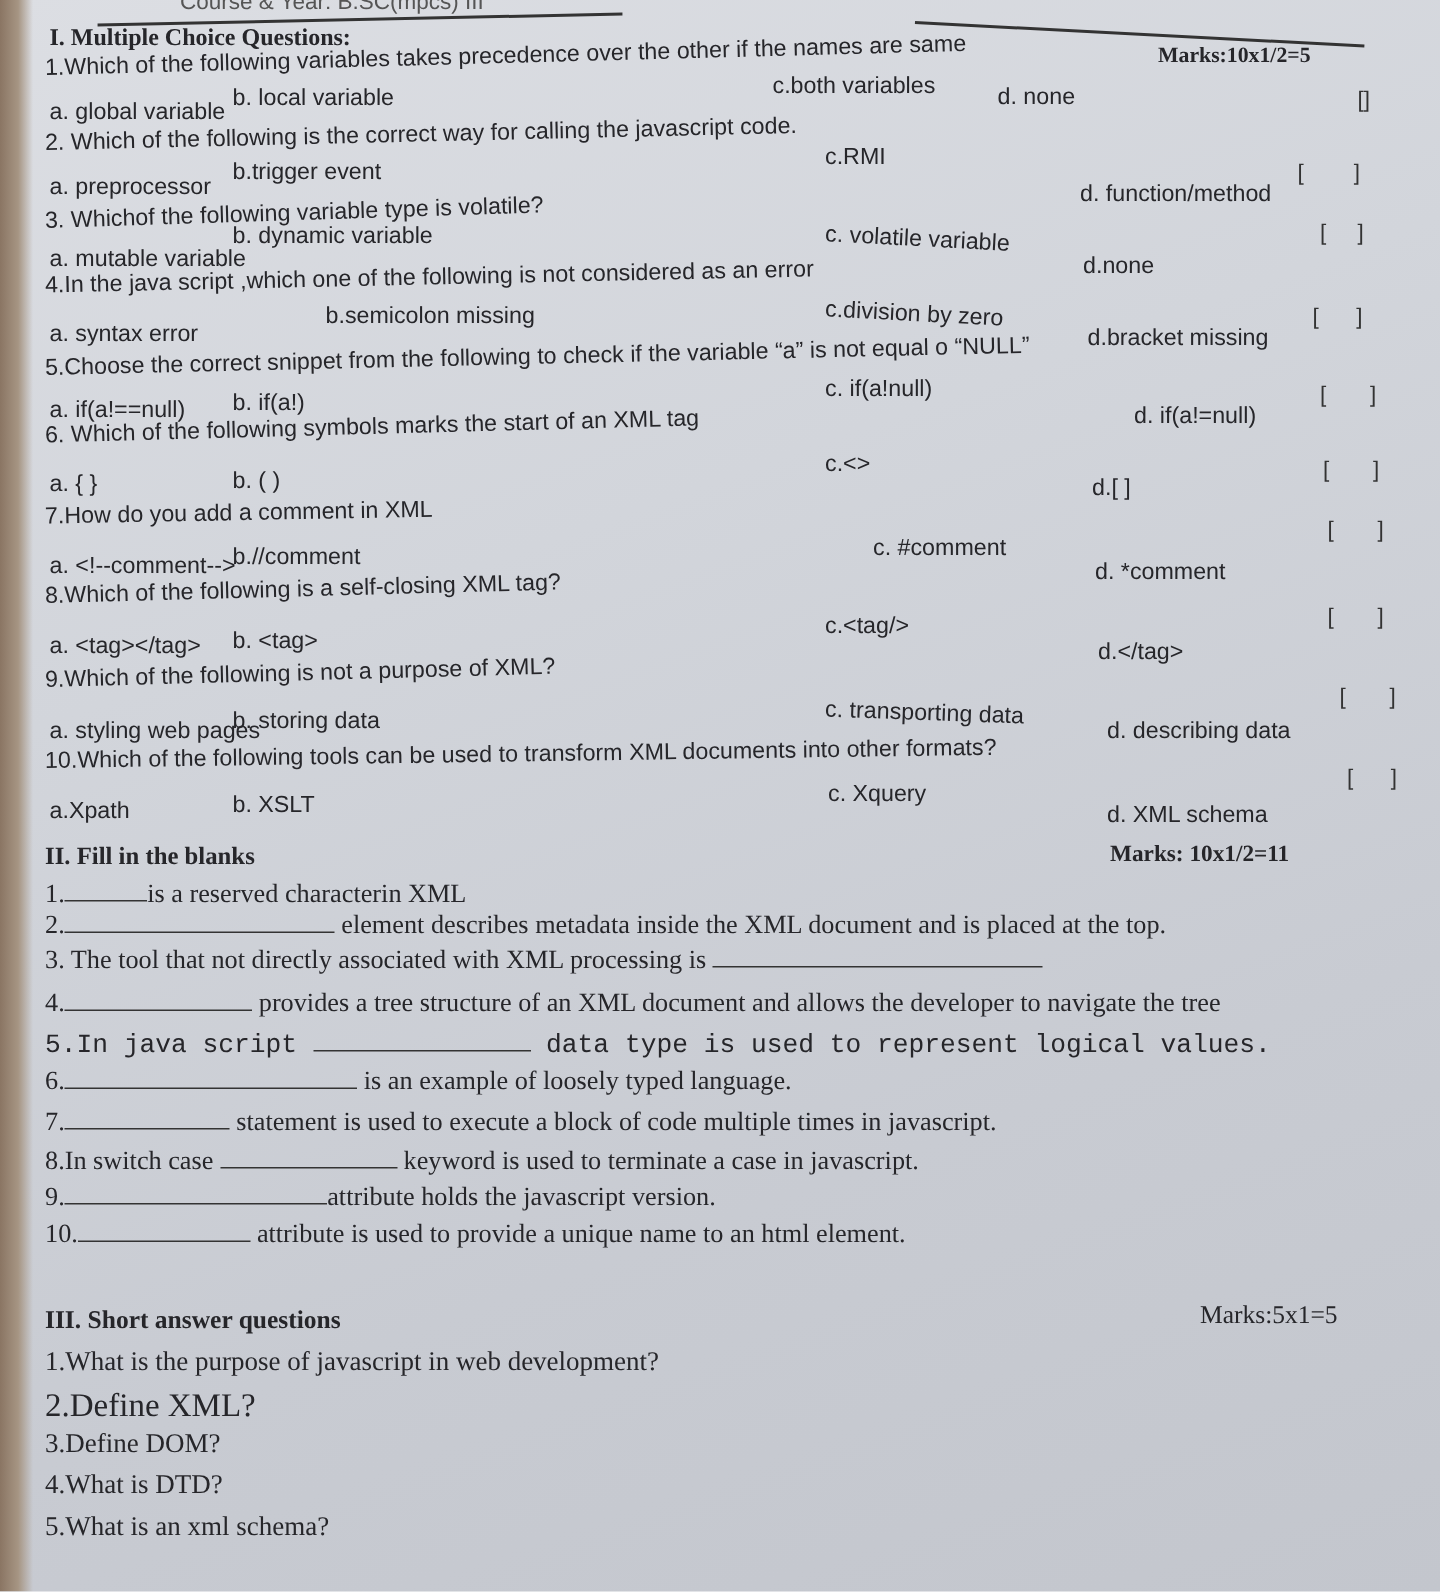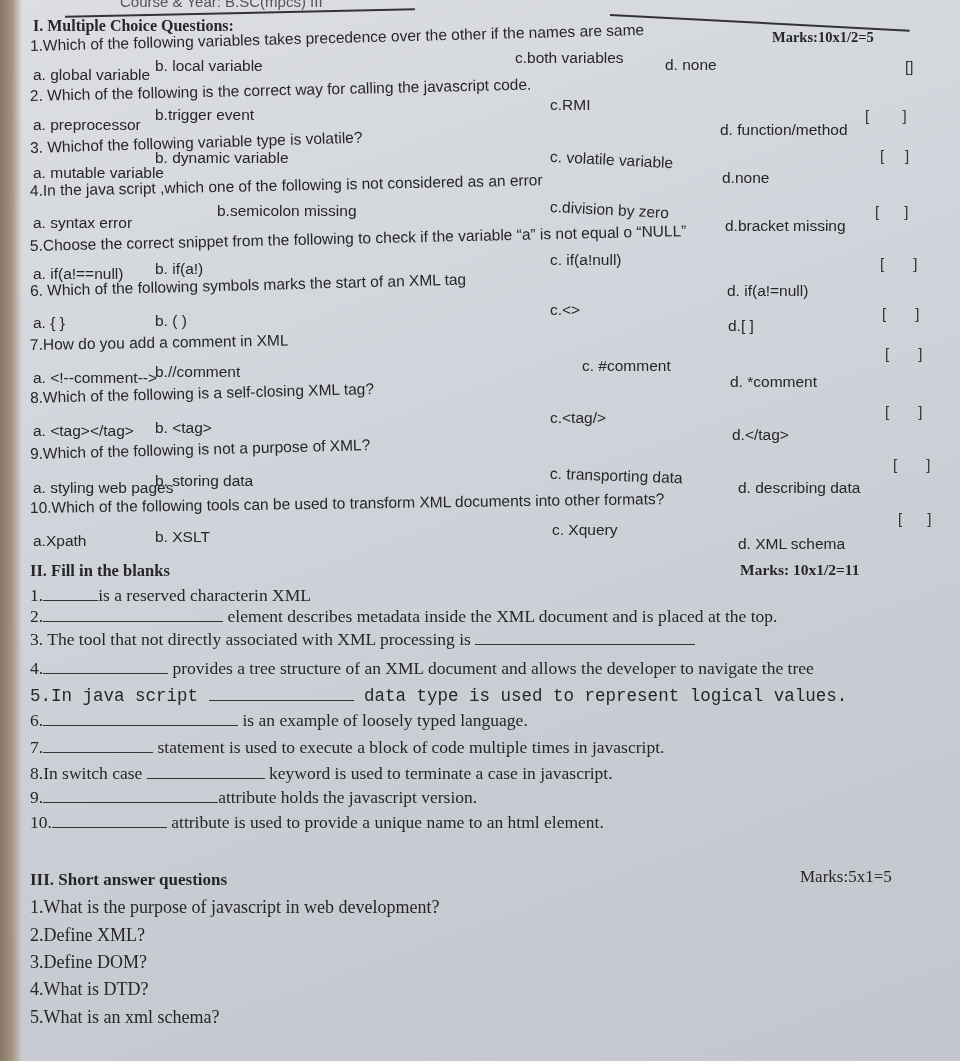--- a/index.html
+++ b/index.html
@@ -57,21 +57,21 @@
 <div class="t sans" style="left:33px; top:215px;">a. syntax error</div>
 <div class="t sans" style="left:173px; top:203px;margin-left:44px;">b.semicolon missing</div>
 <div class="t sans" style="left:550px; top:202px; transform:rotate(3deg);">c.division by zero</div>
 <div class="t sans" style="left:725px; top:218px;">d.bracket missing</div>
 <div class="br" style="left:875px; top:203px;">[      ]</div>
 
 <div class="t sans" style="left:30px; top:238px; transform:rotate(-1.3deg); transform-origin:left;">5.Choose the correct snippet from the following to check if the variable “a” is not equal o “NULL”</div>
 <div class="t sans" style="left:33px; top:266px;">a. if(a!==null)</div>
 <div class="t sans" style="left:155px; top:261px;">b. if(a!)</div>
 <div class="t sans" style="left:550px; top:252px;">c. if(a!null)</div>
-<div class="t sans" style="left:727px; top:270px;margin-top:13px;">d. if(a!=null)</div>
+<div class="t sans" style="left:756px; top:270px;">d. if(a!=null)</div>
 <div class="br" style="left:880px; top:255px;">[       ]</div>
 
 <div class="t sans" style="left:30px; top:283px; transform:rotate(-1.5deg); transform-origin:left;">6. Which of the following symbols marks the start of an XML tag</div>
 <div class="t sans" style="left:33px; top:315px;">a. { }</div>
 <div class="t sans" style="left:155px; top:313px;">b. ( )</div>
 <div class="t sans" style="left:550px; top:302px;">c.&lt;&gt;</div>
 <div class="t sans" style="left:728px; top:318px;">d.[ ]</div>
 <div class="br" style="left:882px; top:305px;">[       ]</div>
 
 <div class="t sans" style="left:30px; top:337px; transform:rotate(-1deg); transform-origin:left;">7.How do you add  a comment in XML</div>
@@ -133,16 +133,16 @@
   <span>9.</span><span class="blank" style="width:175px;"></span><span>attribute holds the javascript version.</span>
 </div>
 <div class="t" style="left:30px; top:813px;">
   <span>10.</span><span class="blank" style="width:115px;"></span> <span>attribute is used to provide a unique name to an html element.</span>
 </div>
 
 <div class="t b" style="left:30px; top:871px; font-size:17px;">III. Short answer questions</div>
 <div class="t" style="left:800px; top:868px; font-size:17px;">Marks:5x1=5</div>
 
 <div class="t" style="left:30px; top:898px; font-size:18px;">1.What is the purpose of javascript  in web development?</div>
-<div class="t" style="left:30px; top:926px; font-size:18px;">2.Define XML?</div>
+<div class="t" style="left:30px; top:926px; font-size:22px;">2.Define XML?</div>
 <div class="t" style="left:30px; top:953px; font-size:18px;">3.Define DOM?</div>
 <div class="t" style="left:30px; top:980px; font-size:18px;font-family:Liberation Serif, serif;">4.What is DTD?</div>
 <div class="t" style="left:30px; top:1008px; font-size:18px;font-family:Liberation Serif, serif;">5.What is an xml schema?</div>
 
 </body></html>

